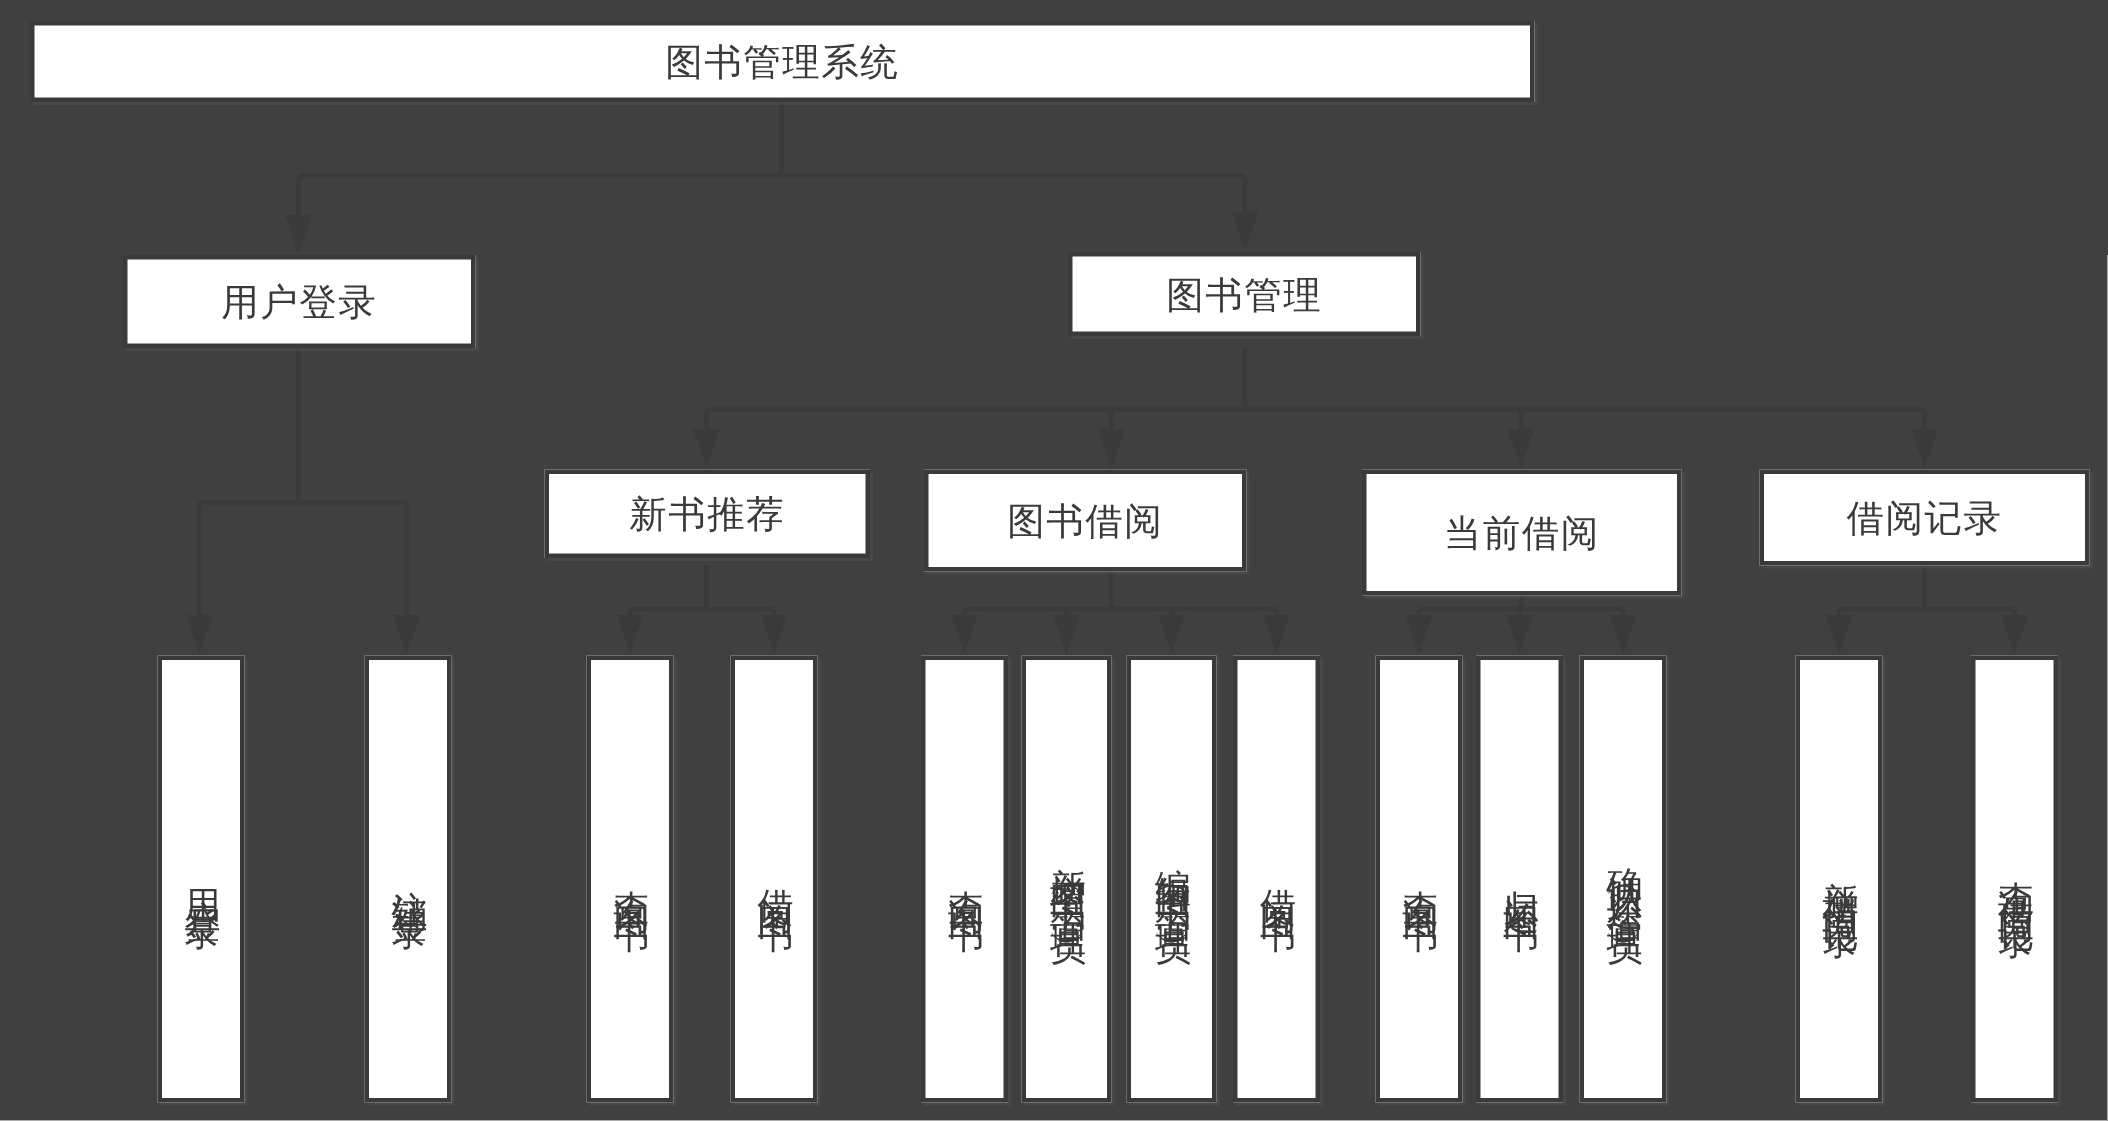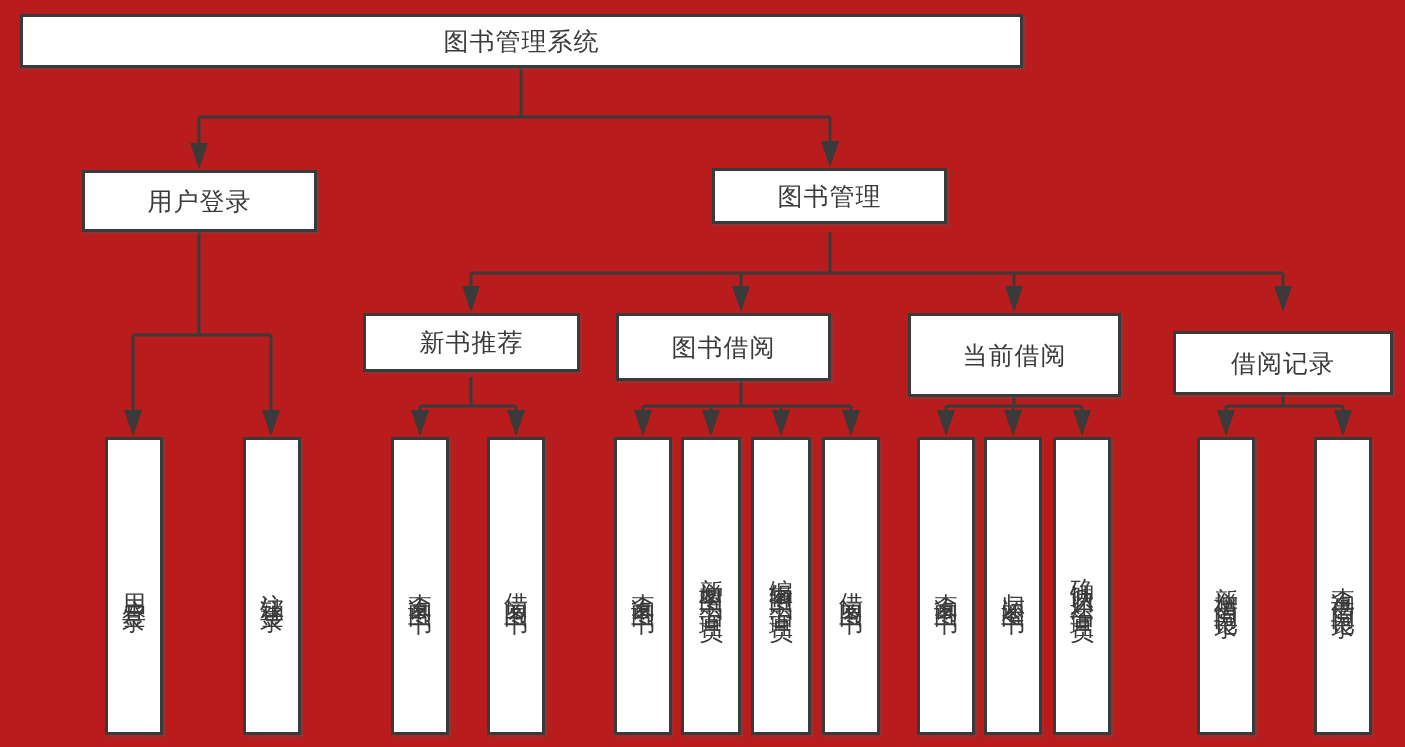--- a/index.html
+++ b/index.html
@@ -1,19 +1,19 @@
 <!DOCTYPE html>
 <html><head>
 <meta charset="utf-8">
 <style>
   html,body{margin:0;padding:0;background:#ffffff;}
   #canvas{
     position:relative;
     width:1405px;height:747px;
-    background:#b91c1c;
+    background:#404040;
     font-family:"Liberation Sans","DejaVu Sans",sans-serif;
     overflow:hidden;
   }
   .hbox{
     position:absolute;
     box-sizing:border-box;
     border:3px solid #3a3a3a;
     background:#ffffff;
     display:flex;align-items:center;justify-content:center;
     font-size:25px;color:#3a3a3a;
@@ -95,21 +95,21 @@
   </svg>
 
   <div class="hbox" style="left:20px;top:14px;width:1003px;height:54px;">图书管理系统</div>
 
   <div class="hbox" style="left:82px;top:170px;width:235px;height:62px;">用户登录</div>
   <div class="hbox" style="left:712px;top:168px;width:235px;height:56px;">图书管理</div>
 
   <div class="hbox" style="left:363px;top:313px;width:217px;height:59px;">新书推荐</div>
   <div class="hbox" style="left:616px;top:313px;width:215px;height:68px;">图书借阅</div>
   <div class="hbox" style="left:908px;top:313px;width:213px;height:84px;">当前借阅</div>
-  <div class="hbox" style="left:1173px;top:331px;width:220px;height:64px;">借阅记录</div>
+  <div class="hbox" style="left:1173px;top:313px;width:220px;height:64px;">借阅记录</div>
 
   <div class="vbox" style="left:105px;">用户登录</div>
   <div class="vbox" style="left:243px;">注销登录</div>
 
   <div class="vbox" style="left:391px;">查询图书</div>
   <div class="vbox" style="left:487px;">借阅图书</div>
 
   <div class="vbox" style="left:614px;">查询图书</div>
   <div class="vbox wide" style="left:681px;">新增图书（管理员）</div>
   <div class="vbox wide" style="left:751px;">编辑图书（管理员）</div>

